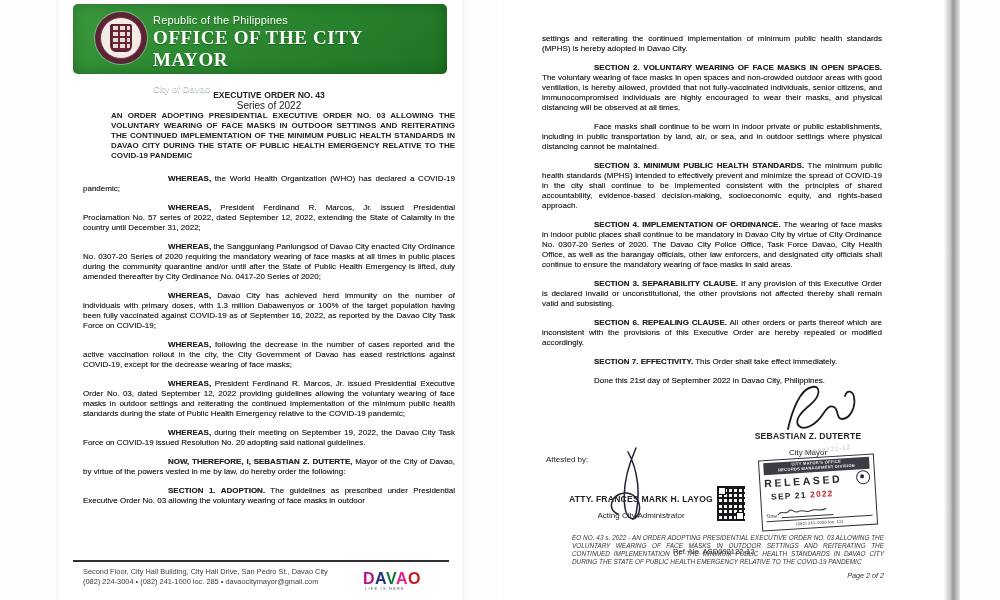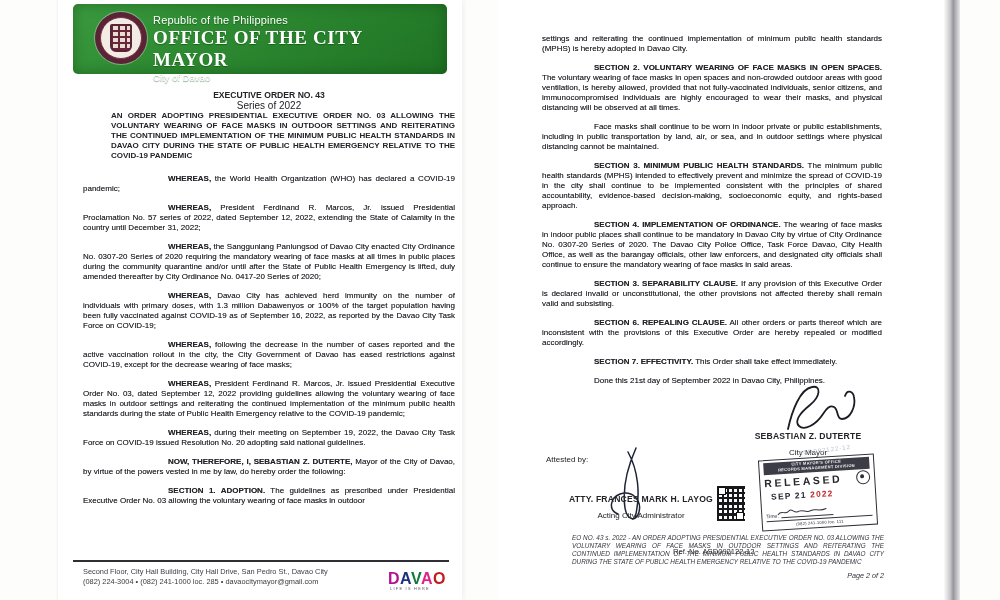--- a/index.html
+++ b/index.html
@@ -25,39 +25,39 @@
   .seal-mid{width:40px;height:40px;border-radius:50%;background:#f2ece4;
     display:flex;align-items:center;justify-content:center;border:1px solid #7a3348;}
   .seal-crest{width:18px;height:24px;background:
     linear-gradient(#6a2538 0 2px,transparent 2px) 0 4px/18px 6px repeat-y,
     linear-gradient(90deg,#6a2538 0 2px,transparent 2px) 6px 0/7px 24px repeat-x,
     #e8ddd2;border:2px solid #5a2336;border-radius:2px 2px 6px 6px;}
   .banner-text{position:absolute;left:80px;right:12px;top:10px;color:#ffffff;}
   .b1{font-size:11px;letter-spacing:.2px;text-shadow:0 1px 1px rgba(0,60,0,.5);}
   .b2{font-family:"Liberation Serif", serif;font-weight:bold;font-size:19px;letter-spacing:.6px;
       margin-top:1px;text-shadow:0 1px 1px rgba(0,60,0,.5);}
-  .b3{font-size:9.5px;margin-top:1px;text-shadow:0 1px 1px rgba(0,60,0,.5);}
+  .b3{font-size:9.5px;margin-top:12px;text-shadow:0 1px 1px rgba(0,60,0,.5);}
 
   
   .flow1{position:absolute;left:25px;top:90px;width:372px;}
   .flow2{position:absolute;left:44px;top:34px;width:340px;}
   .eo-no{text-align:center;font-weight:bold;font-size:8.6px;}
   .eo-series{text-align:center;font-size:10px;}
   .eo-title{font-weight:bold;font-size:8px;line-height:10px;text-align:justify;
     margin:0 0 13px 28px;width:344px;}
   .para{margin:0 0 9px 0;font-size:8px;line-height:10px;text-align:justify;
     text-shadow:0 0 .5px rgba(40,40,50,.55);}
   .flow1 .ind{text-indent:85px;}
   .flow2 .ind{text-indent:52px;}
   .para b{font-weight:bold;}
 
   
   .rule{position:absolute;left:15px;top:560px;width:376px;border-top:2.5px solid #2e2e33;}
   .footer1{position:absolute;left:25px;top:567px;width:290px;font-size:7.4px;line-height:10px;color:#3c3c42;}
-  .davao-logo{position:absolute;left:305px;top:570px;width:90px;text-align:left;margin-left:25px;}
+  .davao-logo{position:absolute;left:305px;top:570px;width:90px;text-align:left;}
   .davao-logo .lt{font-weight:bold;font-size:16px;line-height:16px;letter-spacing:.5px;
     font-family:"Liberation Sans", sans-serif;}
   .l0{color:#b5128f;} .l1{color:#20307c;} .l2{color:#0f7a3a;} .l3{color:#e0218a;} .l4{color:#c21d1f;}
   .tagline{font-size:3.8px;letter-spacing:1.3px;color:#55555c;margin-top:-1px;padding-left:2px;}
 
   
   .sig-mayor{position:absolute;left:268px;top:383px;}
   .sign-block{position:absolute;left:205px;top:431px;width:210px;text-align:center;}
   .sig-name{font-weight:bold;font-size:8.6px;letter-spacing:.2px;}
   .sig-title-row{font-size:8px;margin-top:7px;display:flex;justify-content:center;align-items:center;gap:2px;flex-direction:column;}

